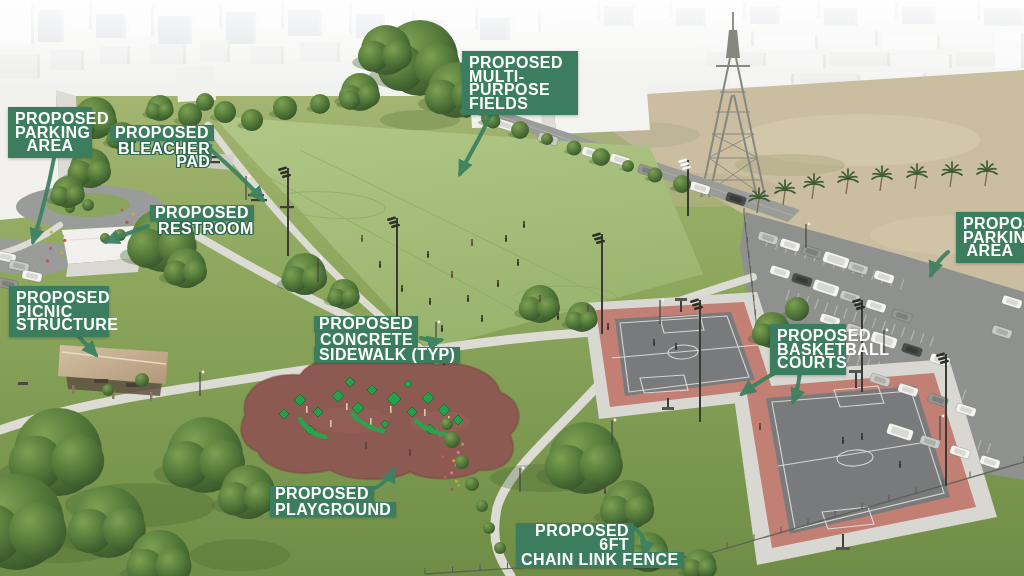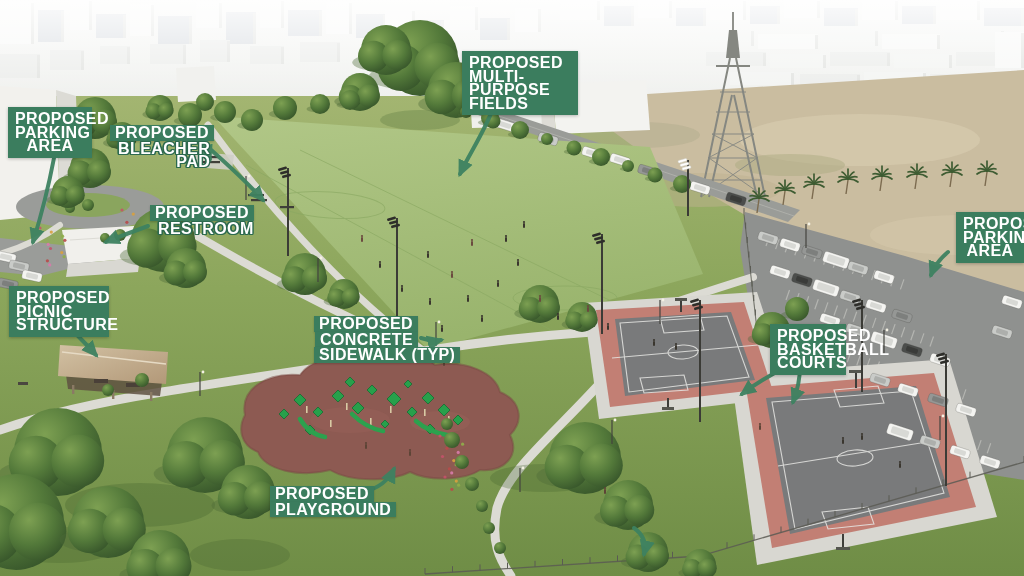--- a/index.html
+++ b/index.html
@@ -997,14 +997,18 @@
   <div>PARKING</div>
   <div>AREA</div>
 </div>
 
 <div class="lbl box ta-c" style="left:770px;top:324px;width:62px">
   <div>PROPOSED</div>
   <div>BASKETBALL</div>
   <div>COURTS</div>
 </div>
 
-
+<div class="lbl chips ta-r" style="left:516px;top:523px;width:118px">
+  <div class="row"><span class="chip">PROPOSED 6FT</span></div>
+  <div class="row"><span class="chip" style="white-space:nowrap">CHAIN LINK FENCE</span></div>
 </div>
 
+</div>
+
 </body></html>

